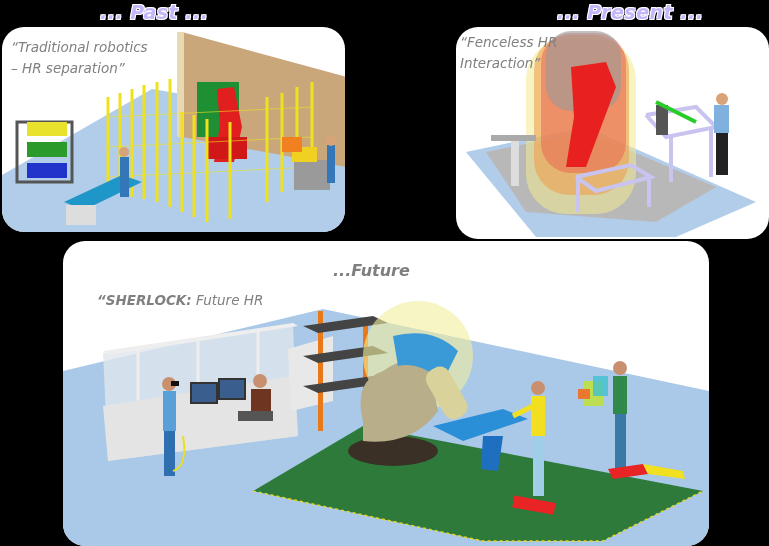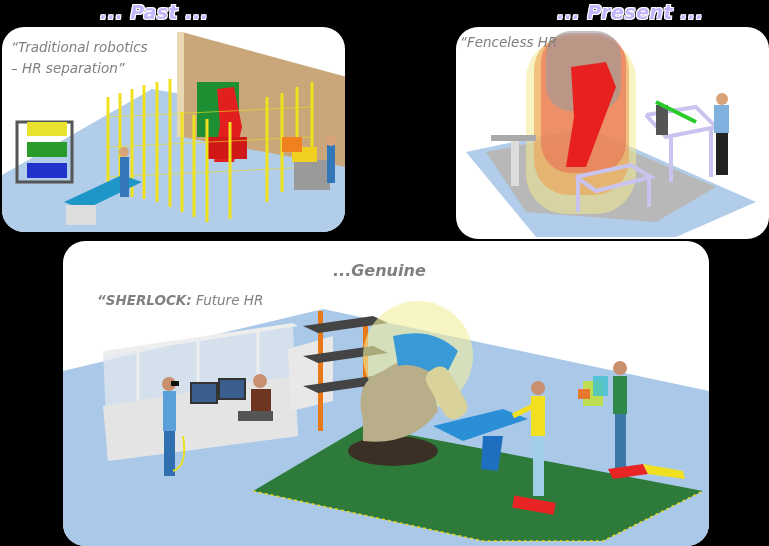--- a/index.html
+++ b/index.html
@@ -72,20 +72,21 @@
     <rect x="290" y="120" width="25" height="15" fill="#f0d020"></rect>
     <rect x="280" y="110" width="20" height="15" fill="#f08020"></rect>
     <rect x="325" y="118" width="8" height="38" fill="#3477b8"></rect>
     <circle cx="329" cy="114" r="5" fill="#d9a37a"></circle>
   </svg>
 </div>
 
 <div class="panel" style="left:456px;top:27px;width:313px;height:212px;">
   <div class="caption" style="left:4px;top:5px;">
     <div>“Fenceless HR</div>
+    <div>Interaction”</div>
   </div>
   <svg width="313" height="212" viewBox="0 0 313 212">
 
     <polygon points="10,125 130,100 300,175 220,210 80,210" fill="#b2cde9"></polygon>
     <polygon points="30,125 130,105 260,160 200,195 70,185" fill="#b8b8b8"></polygon>
 
     <rect x="70" y="12" width="110" height="175" rx="40" fill="#f2ea90" opacity="0.55"></rect>
     <rect x="78" y="8" width="95" height="160" rx="35" fill="#f0a050" opacity="0.6"></rect>
     <rect x="85" y="6" width="85" height="140" rx="30" fill="#e86050" opacity="0.5"></rect>
     <rect x="90" y="4" width="75" height="80" rx="25" fill="#999" opacity="0.6"></rect>
@@ -106,21 +107,21 @@
     <rect x="35" y="108" width="45" height="6" fill="#aaa"></rect>
     <rect x="55" y="114" width="8" height="45" fill="#ddd"></rect>
 
     <rect x="260" y="78" width="12" height="70" fill="#222"></rect>
     <rect x="258" y="78" width="15" height="28" fill="#7fb0de"></rect>
     <circle cx="266" cy="72" r="6" fill="#d9a37a"></circle>
   </svg>
 </div>
 
 <div class="panel" style="left:63px;top:241px;width:646px;height:305px;border-bottom-left-radius:22px;border-bottom-right-radius:22px;">
-  <div class="future-title" style="left:270px;top:20px;">...Genuine</div>
+  <div class="future-title" style="left:270px;top:20px;">...Future</div>
   <div class="caption" style="left:34px;top:49px;">
     <div><b>“SHERLOCK:</b><span> Future HR</span></div>
   </div>
   <svg width="646" height="305" viewBox="0 0 646 305">
 
     <polygon points="0,130 260,68 646,150 646,305 0,305" fill="#aac8e8"></polygon>
 
     <polygon points="190,250 300,185 640,250 540,300 420,300" fill="#2e7a3a"></polygon>
     <polyline points="190,250 420,300 540,300 640,250" fill="none" stroke="#e6d820" stroke-width="1.5" stroke-dasharray="3,3"></polyline>
 

